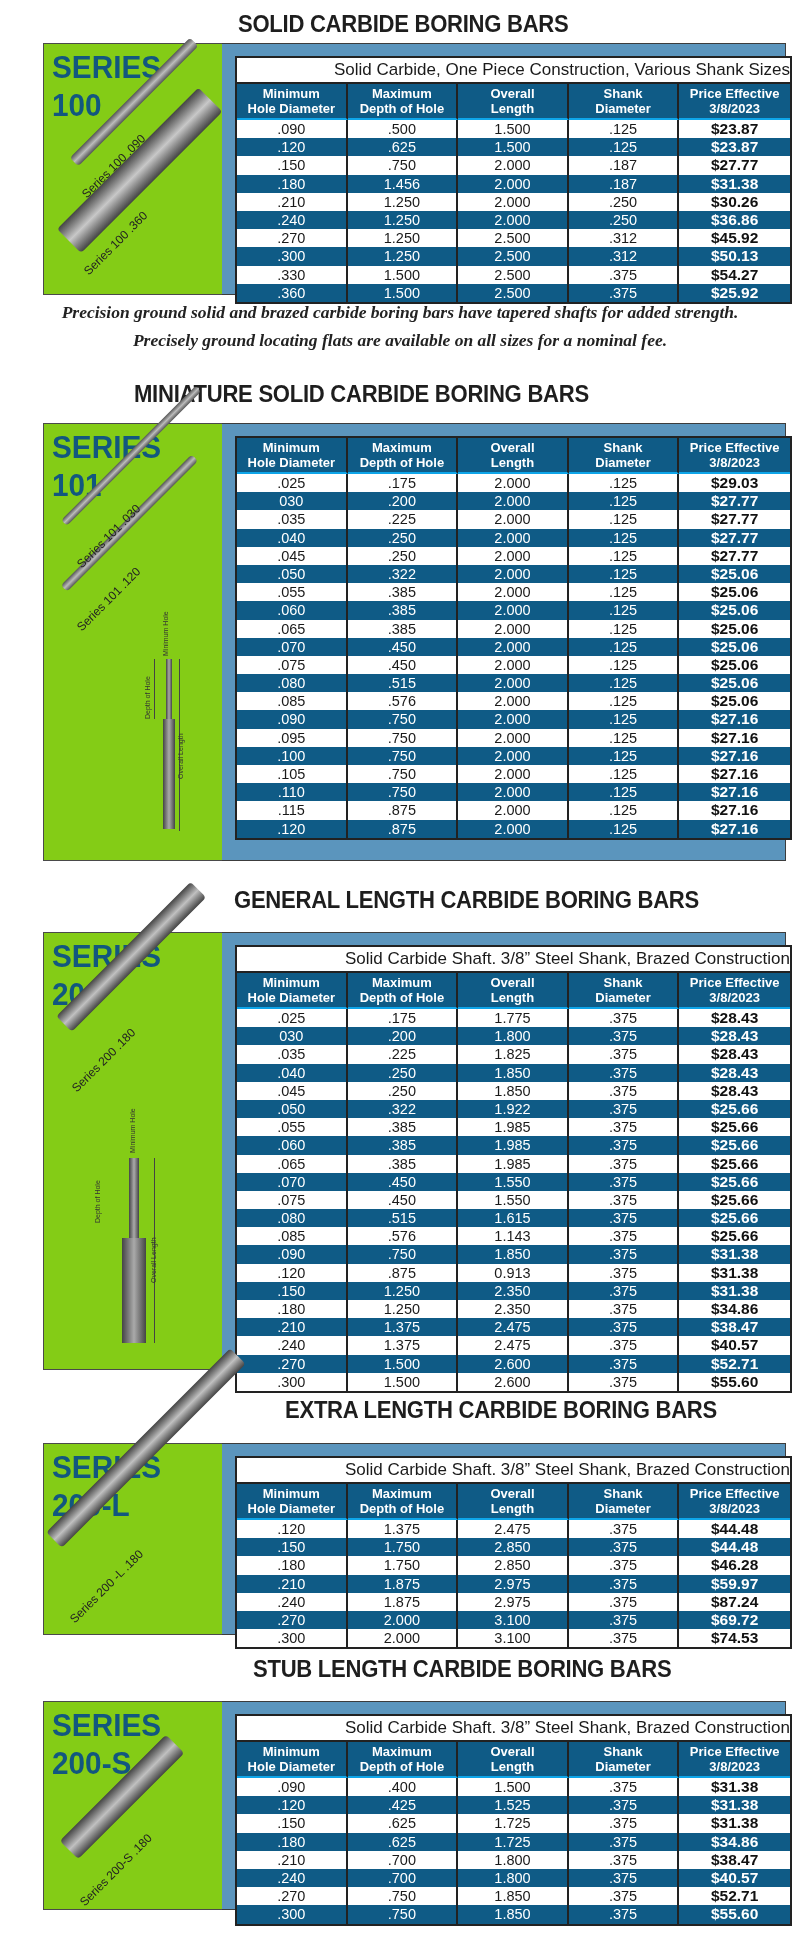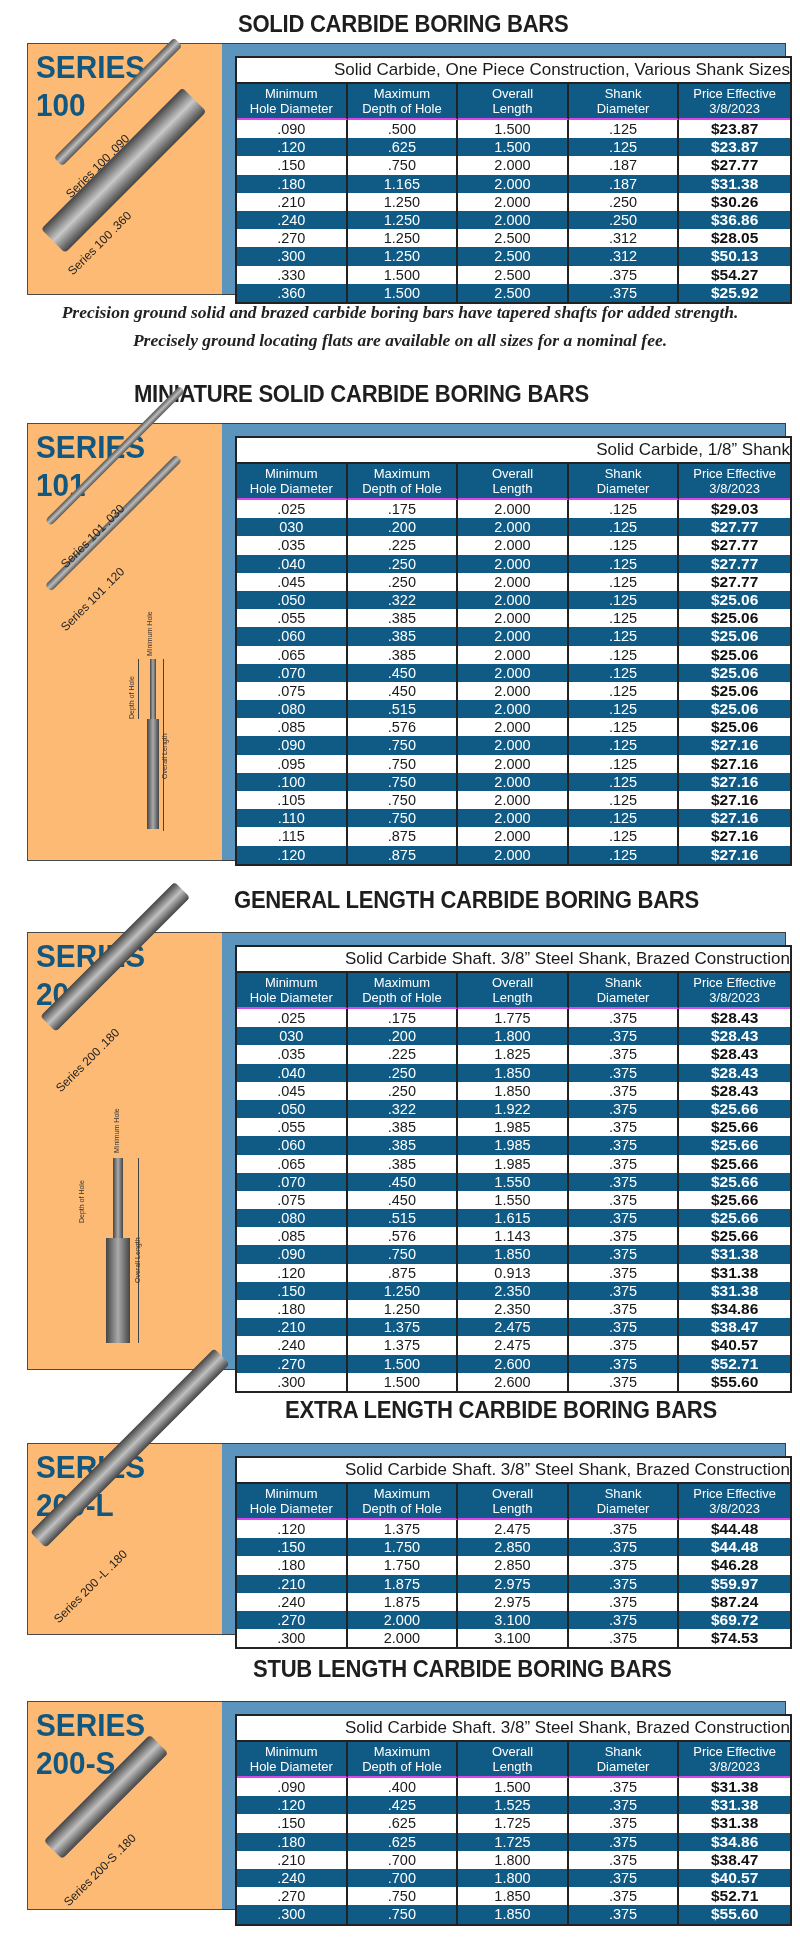--- a/index.html
+++ b/index.html
@@ -2,37 +2,37 @@
 <html><head>
 <meta charset="utf-8">
 <style>
   html, body { margin:0; padding:0; background:#ffffff; }
   body { width:800px; height:1942px; position:relative; overflow:hidden;
          font-family:"Liberation Sans", sans-serif; color:#1a1a1a; }
   .section-title { position:absolute; font-family:"Liberation Sans", sans-serif;
          font-weight:bold; font-size:24px; color:#1e1e1e; letter-spacing:-0.3px;
          white-space:nowrap; transform:scaleX(0.92); transform-origin:left center; }
   .panel { position:absolute; left:27px; width:765px; }
-  .beige { position:absolute; left:0; top:0; bottom:0; width:196px; background:#fdba74;
+  .beige { position:absolute; left:16px; top:0; bottom:0; width:196px; background:#84cc16;
          border:1.5px solid #4a4a4a; box-sizing:border-box; overflow:visible; }
   .series-label { position:absolute; left:8px; top:4px; font-weight:bold; font-size:32px;
          line-height:38px; color:#12577f; transform:scaleX(0.93); transform-origin:left top; }
   .blueframe { position:absolute; left:195px; top:0; bottom:0; width:564px; background:#5b95bd;
          border:1.5px solid #3c3c3c; border-left:none; box-sizing:border-box; }
   .tbl { position:absolute; left:208px; right:0; top:13px; background:#fff;
          border:2px solid #222; box-sizing:border-box; }
   .tbl-caption { height:24px; line-height:24px; text-align:right; font-size:17px;
          color:#1a1a1a; border-bottom:2px solid #222; white-space:nowrap; }
   .row { display:flex; }
   .cell { box-sizing:border-box; text-align:center; border-right:2px solid #222;
          font-size:14.5px; white-space:nowrap; overflow:hidden; }
   .cell:last-child { border-right:none; }
   .c0 { width:20%; } .c1 { width:20%; } .c2 { width:20%; } .c3 { width:20%; } .c4 { width:20%; }
-  .hdr .cell { background:#0f5b86; color:#fff; font-weight:normal; font-size:13px; line-height:15px;
-         padding-top:2px; height:36px; border-bottom:2px solid #d946ef; }
+  .hdr .cell { background:#0f5b86; color:#fff; font-weight:bold; font-size:13px; line-height:15px;
+         padding-top:2px; height:36px; border-bottom:2px solid #0ea5e9; }
   .data .cell { height:18.2px; line-height:18px; }
   .data.odd .cell { background:#ffffff; color:#1a1a1a; }
   .data.even .cell { background:#0f5b86; color:#ffffff; }
   .data .cell.price { font-weight:bold; font-size:15.5px; }
   .data.odd .cell.price { color:#111; }
   .caption-note { position:absolute; left:0; width:800px; text-align:center;
          font-family:"Liberation Serif", serif; font-style:italic; font-weight:bold;
          font-size:17.5px; color:#222; white-space:nowrap; }
   .bar-img { position:absolute; transform-origin:left center; border-radius:4px; }
   .bar-label { position:absolute; font-size:12px; color:#222; white-space:nowrap;
@@ -97,21 +97,21 @@
       </div>
       <div class="row data odd">
         <div class="cell c0">.150</div>
         <div class="cell c1">.750</div>
         <div class="cell c2">2.000</div>
         <div class="cell c3">.187</div>
         <div class="cell c4 price">$27.77</div>
       </div>
       <div class="row data even">
         <div class="cell c0">.180</div>
-        <div class="cell c1">1.165</div>
+        <div class="cell c1">1.456</div>
         <div class="cell c2">2.000</div>
         <div class="cell c3">.187</div>
         <div class="cell c4 price">$31.38</div>
       </div>
       <div class="row data odd">
         <div class="cell c0">.210</div>
         <div class="cell c1">1.250</div>
         <div class="cell c2">2.000</div>
         <div class="cell c3">.250</div>
         <div class="cell c4 price">$30.26</div>
@@ -121,21 +121,21 @@
         <div class="cell c1">1.250</div>
         <div class="cell c2">2.000</div>
         <div class="cell c3">.250</div>
         <div class="cell c4 price">$36.86</div>
       </div>
       <div class="row data odd">
         <div class="cell c0">.270</div>
         <div class="cell c1">1.250</div>
         <div class="cell c2">2.500</div>
         <div class="cell c3">.312</div>
-        <div class="cell c4 price">$28.05</div>
+        <div class="cell c4 price">$45.92</div>
       </div>
       <div class="row data even">
         <div class="cell c0">.300</div>
         <div class="cell c1">1.250</div>
         <div class="cell c2">2.500</div>
         <div class="cell c3">.312</div>
         <div class="cell c4 price">$50.13</div>
       </div>
       <div class="row data odd">
         <div class="cell c0">.330</div>
@@ -172,21 +172,20 @@
     <div class="bar-img" style="left:122px;top:235px;width:6px;height:60px;background:linear-gradient(90deg,#444,#aaa,#444);border-radius:0;"></div>
     <div class="bar-img" style="left:119px;top:295px;width:12px;height:110px;background:linear-gradient(90deg,#444,#aaa,#444);border-radius:0;"></div>
     <div class="dim-line" style="left:135px;top:235px;width:1px;height:172px;"></div>
     <div class="dim-line" style="left:110px;top:235px;width:1px;height:60px;"></div>
     <div class="dim-txt" style="left:118px;top:232px;">Minimum Hole</div>
     <div class="dim-txt" style="left:100px;top:295px;">Depth of Hole</div>
     <div class="dim-txt" style="left:133px;top:355px;">Overall Length</div>
   </div>
   <div class="blueframe"></div>
   <div class="tbl">
-    <div class="tbl-caption">Solid Carbide,  1/8” Shank</div>
   <div class="row hdr">
         <div class="cell c0">
           <div>Minimum</div>
           <div>Hole Diameter</div>
         </div>
         <div class="cell c1">
           <div>Maximum</div>
           <div>Depth of Hole</div>
         </div>
         <div class="cell c2">

